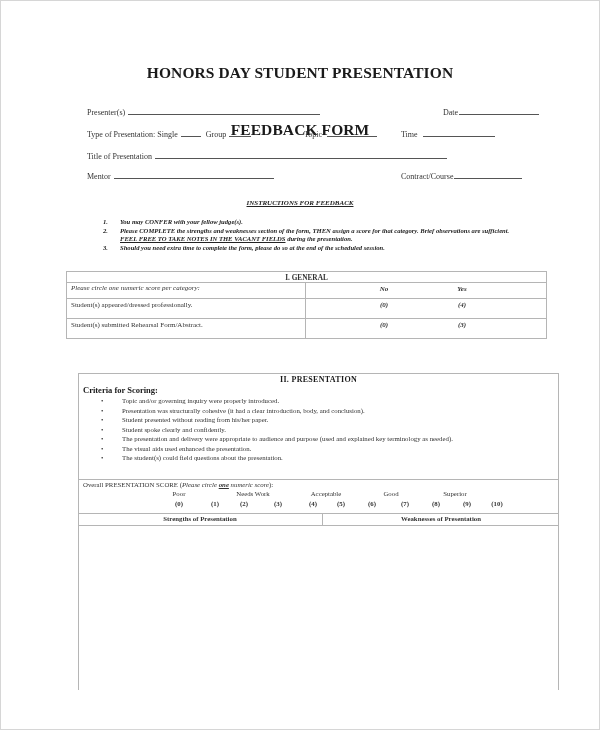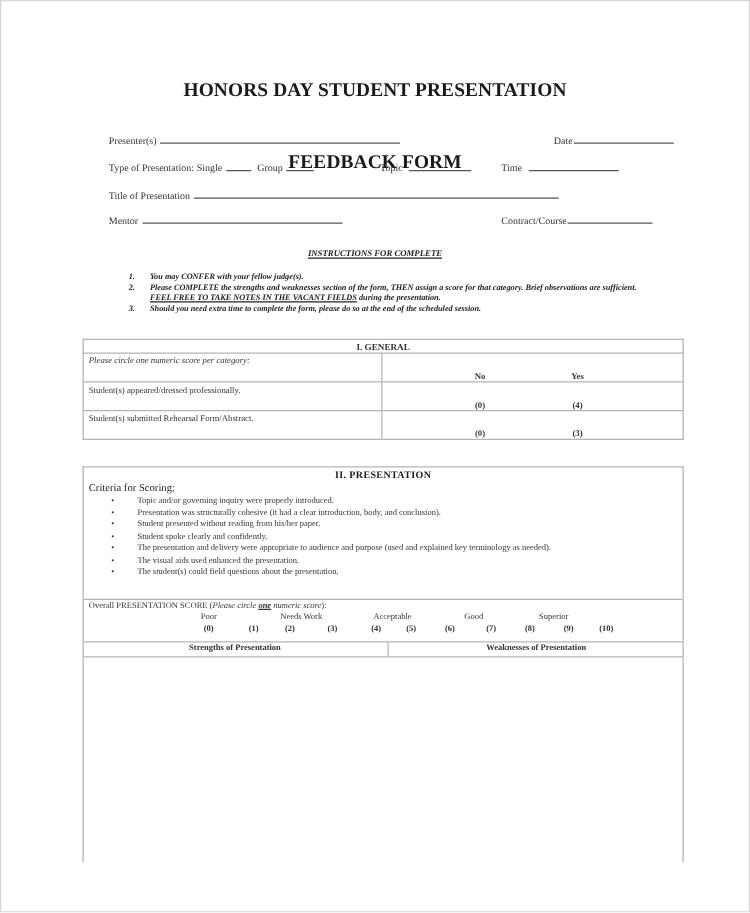--- a/index.html
+++ b/index.html
@@ -22,29 +22,29 @@
     .instr .num { position: absolute; left: 0; }
     .instr .txt { display: block; margin-left: 17px; }
     .instr .ul { text-decoration: underline; }
 
     table.general { position: absolute; left: 66px; top: 271px; width: 481px; border-collapse: collapse;
                     font-size: 7px; color: #333; }
     table.general td, table.general th { border: 1px solid #b5b5b5; padding: 0 4px; }
     table.general th.head { height: 10px; font-weight: bold; font-size: 7.3px; text-align: center; padding: 0; margin-top: 26px; }
     table.general td.crit { width: 230px; height: 17px; vertical-align: top; padding-top: 2px; }
     table.general td.crit.first { height: 14px; font-style: italic; padding-top: 1px; }
-    table.general td.scores { vertical-align: top; padding-top: 14px; font-weight: bold; }
+    table.general td.scores { vertical-align: top; padding-top: 2px; font-weight: bold; font-style: italic; }
     table.general .sc { display: inline-block; width: 78px; text-align: center; }
     table.general .sc.no { margin-left: 35px; }
 
-    .pres-box { position: absolute; left: 66px; top: 373px; width: 479px; height: 316px;
+    .pres-box { position: absolute; left: 78px; top: 373px; width: 479px; height: 316px;
                 border-left: 1.5px solid #b5b5b5; border-right: 1.5px solid #b5b5b5; border-top: 1px solid #b5b5b5; }
     .pres-head { position: absolute; top: 1px; left: 0; width: 100%; text-align: center; font-weight: bold;
                  font-size: 8px; letter-spacing: 0.3px; }
-    .crit-title { position: absolute; top: 11px; left: 4px; font-weight: normal; font-size: 8.5px; }
+    .crit-title { position: absolute; top: 11px; left: 4px; font-weight: bold; font-size: 8.5px; }
     .crit-list { position: absolute; top: 22px; left: 22px; margin: 0; padding: 0; list-style: none;
                  font-size: 6.8px; line-height: 9.5px; color: #333; }
     .crit-list li { position: relative; padding-left: 21px; white-space: nowrap; }
     .crit-list li .bullet { position: absolute; left: 0; top: 0; }
     .score-area { position: absolute; top: 105px; left: 0; width: 100%; height: 34px; border-top: 1px solid #b5b5b5; }
     .score-label { position: absolute; top: 1px; left: 4px; font-size: 6.8px; color: #333; white-space: nowrap; }
     .score-label i { font-style: italic; }
     .score-label b { font-style: italic; font-weight: bold; text-decoration: underline; }
     .rating-word { position: absolute; top: 10px; font-size: 6.8px; color: #333; white-space: nowrap; transform: translateX(-50%); }
     .rating-num { position: absolute; top: 20px; font-size: 6.8px; font-weight: bold; color: #333; white-space: nowrap; transform: translateX(-50%); }
@@ -86,21 +86,21 @@
   <span>Title of Presentation</span><span class="blank" style="width:292px;"></span>
 </div>
 
 <div class="field-row" style="left:87px; top:171px;">
   <span>Mentor</span><span class="blank" style="width:160px;"></span>
 </div>
 <div class="field-row" style="left:401px; top:171px;">
   <span>Contract/Course</span><span class="blank" style="width:68px; margin-left:1px;"></span>
 </div>
 
-<div class="instr-title">INSTRUCTIONS FOR COMPLETE</div>
+<div class="instr-title">INSTRUCTIONS FOR FEEDBACK</div>
 <div class="instr" style="top:218px;">
   <span class="num">1.</span>
   <span class="txt">You may CONFER with your fellow judge(s).</span>
 </div>
 <div class="instr" style="top:227px;">
   <span class="num">2.</span>
   <span class="txt"><span>Please COMPLETE the strengths and weaknesses section of the form, THEN assign a score for that category.  Brief observations are sufficient.  </span><span class="ul">FEEL FREE TO TAKE NOTES IN THE VACANT FIELDS</span><span> during the presentation.</span></span>
 </div>
 <div class="instr" style="top:244px;">
   <span class="num">3.</span>

